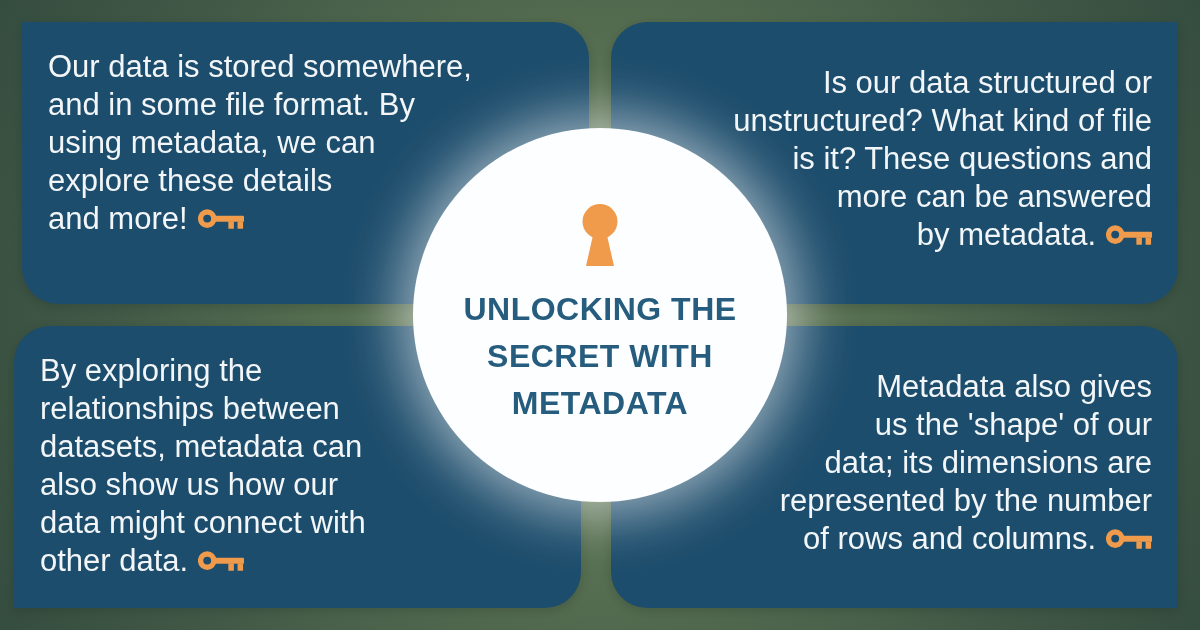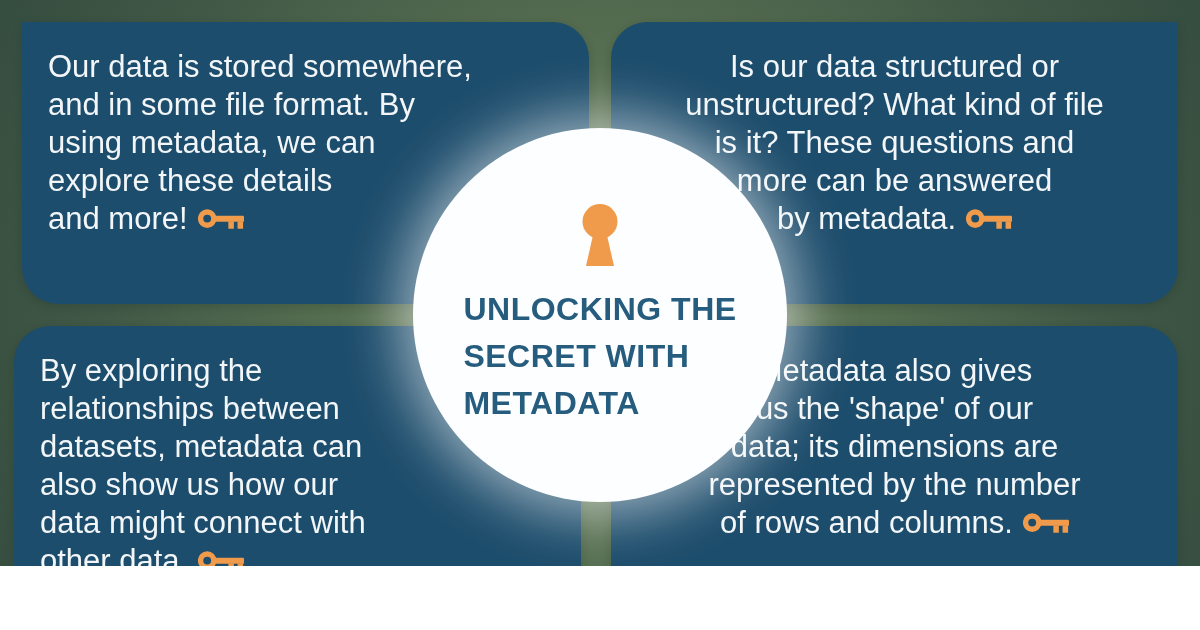--- a/index.html
+++ b/index.html
@@ -1,19 +1,19 @@
 <!DOCTYPE html>
 <html><head>
 <meta charset="utf-8">
 <style>
   html, body { margin: 0; padding: 0; }
   #canvas {
     position: relative;
     width: 1200px;
-    height: 566px;
+    height: 630px;
     overflow: hidden;
     background: radial-gradient(circle at 600px 315px,
       #617c57 0%, #556d50 40%, #425947 72%, #354d3f 100%);
     font-family: "Liberation Sans", sans-serif;
   }
   .card {
     position: absolute;
     width: 567px;
     height: 282px;
     background: #1D4D6C;
@@ -23,21 +23,21 @@
   .card.tr { left: 611px; top: 22px;  border-radius: 36px 0 36px 36px; }
   .card.bl { left: 14px;  top: 326px; border-radius: 36px 36px 36px 0; }
   .card.br { left: 611px; top: 326px; border-radius: 36px 36px 0 36px; }
   .card-inner {
     padding: 26px 26px 0 26px;
     font-size: 31px;
     line-height: 38px;
     color: #F2F6F8;
     text-align: left;
   }
-  .tr .card-inner, .br .card-inner { text-align: center; }
+  .tr .card-inner, .br .card-inner { text-align: right; margin-top: 16px; }
   .card-text { white-space: pre-line; }
   .key-icon {
     display: inline-block;
     vertical-align: -4px;
     margin-left: 10px;
   }
   .circle {
     position: absolute;
     left: 413px;
     top: 128px;
@@ -52,21 +52,21 @@
     justify-content: center;
     z-index: 5;
   }
   .keyhole { margin-bottom: 20px; }
   .center-title {
     font-size: 32px;
     font-weight: bold;
     line-height: 47px;
     letter-spacing: 0.5px;
     color: #265D7E;
-    text-align: left;
+    text-align: center;
     white-space: pre-line;
   }
 </style>
 </head>
 <body>
 
 <div id="canvas">
 
   <div class="card tl">
     <div class="card-inner">

